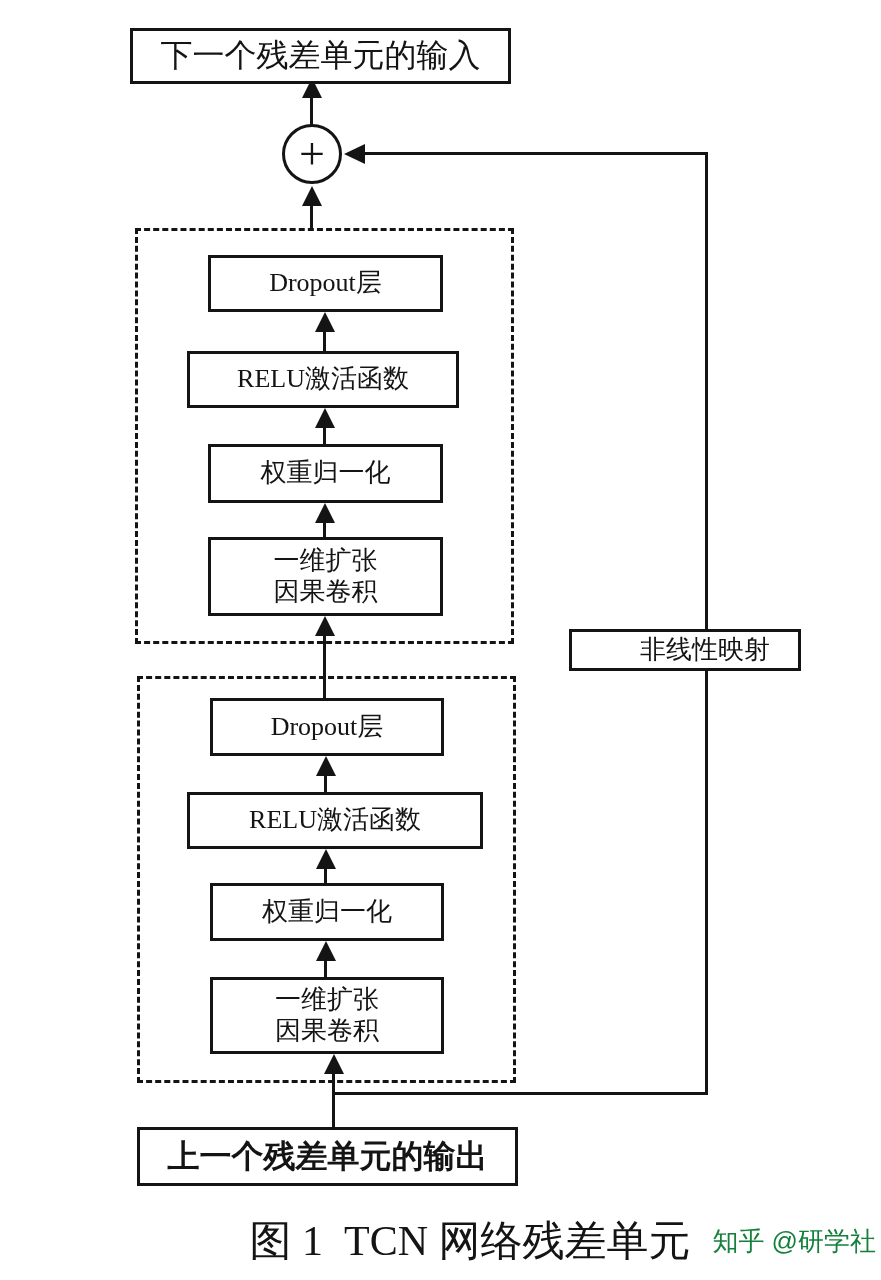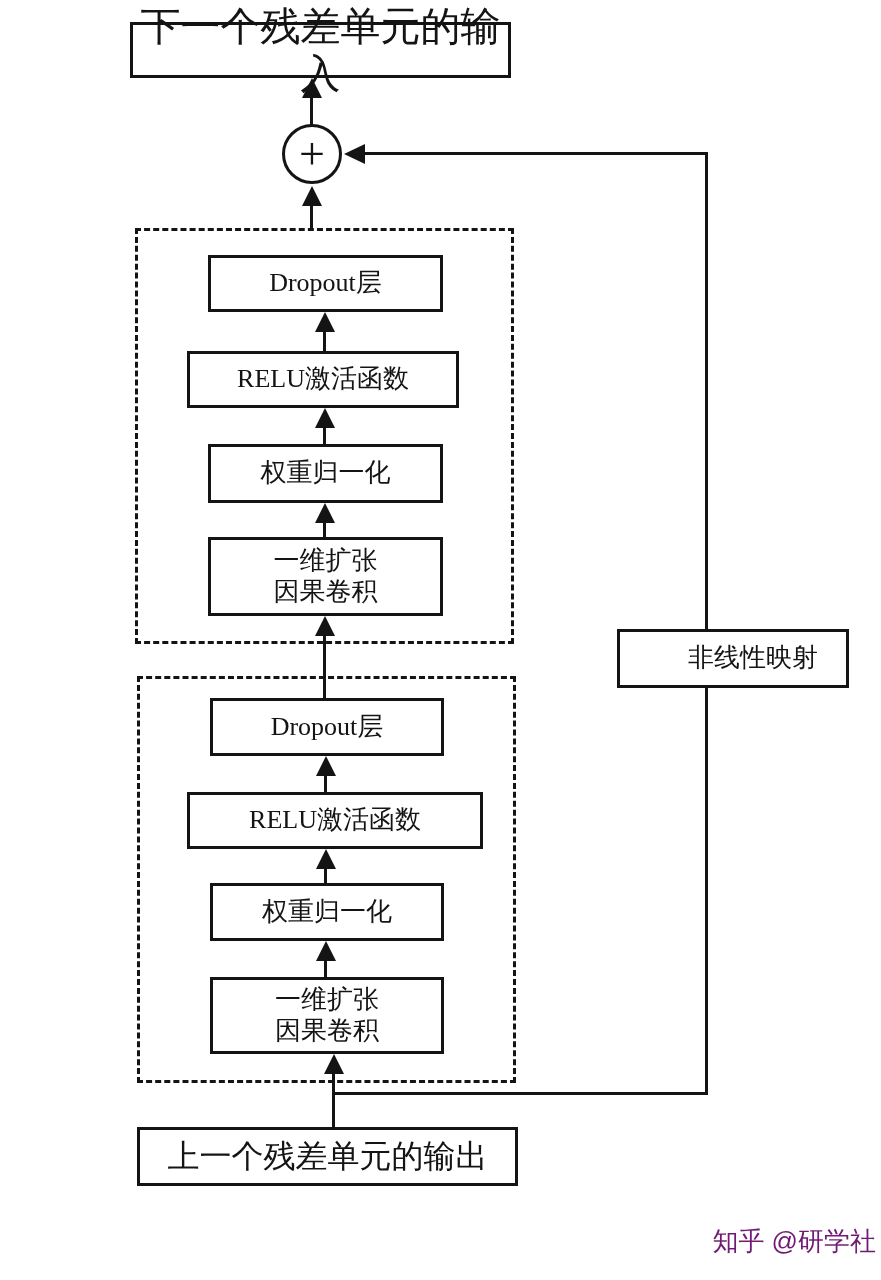--- a/index.html
+++ b/index.html
@@ -42,23 +42,23 @@
     border-right:10px solid transparent;
     border-bottom:20px solid var(--ink);
   }
   .ah-left{
     position:absolute;width:0;height:0;z-index:2;
     border-top:10px solid transparent;
     border-bottom:10px solid transparent;
     border-right:21px solid var(--ink);
   }
   
-  .top-box{left:130px;top:22px;width:381px;height:56px;font-size:40px;}
-  .bottom-box{left:137px;top:1127px;width:381px;height:59px;font-size:32px;}
-  .nl-box{left:617px;top:629px;width:232px;height:59px;padding-left:40px;}
+  .top-box{left:130px;top:28px;width:381px;height:56px;font-size:32px;}
+  .bottom-box{left:137px;top:1127px;width:381px;height:59px;font-size:32px;font-weight:bold;}
+  .nl-box{left:569px;top:629px;width:232px;height:42px;padding-left:40px;}
 
   .sum-circle{
     position:absolute;left:282px;top:124px;width:60px;height:60px;
     box-sizing:border-box;border:3px solid var(--ink);border-radius:50%;
     background:#fff;z-index:3;
     display:flex;align-items:center;justify-content:center;
     font-size:46px;font-weight:400;line-height:1;
   }
 
   .db1{left:135px;top:228px;width:379px;height:416px;}
@@ -98,21 +98,21 @@
   .g2a3-head{left:316px;top:941px;} .g2a3-shaft{left:324px;top:959px;height:19px;}
   
   .gb-head{left:324px;top:1054px;} .gb-shaft{left:332px;top:1072px;height:56px;}
 
   .caption{
     position:absolute;left:140px;top:1218px;width:660px;
     text-align:center;font-size:42px;line-height:1.1;
     white-space:pre;z-index:3;
   }
   .wm{position:absolute;z-index:4;white-space:pre;font-family:"Liberation Sans","DejaVu Sans",sans-serif;}
-  .wm1{right:5px;top:1224px;font-size:26px;color:#701a75;}
+  .wm1{right:5px;top:1224px;font-size:26px;color:#15803d;}
   .wm2{right:3px;top:1247px;font-size:22px;color:#a9a9a9;}
 </style>
 </head>
 <body>
 
 <div class="canvas">
 
   <div class="dashed db1"></div>
   <div class="dashed db2"></div>
 
@@ -184,15 +184,16 @@
   </div>
 
   <div class="box nl-box">
     <span>非线性映射</span>
   </div>
 
   <div class="box bottom-box">
     <span>上一个残差单元的输出</span>
   </div>
 
+  <div class="caption">图 1  TCN 网络残差单元</div>
   <div class="wm wm1">知乎 @研学社</div>
 
 </div>
 
 </body></html>

